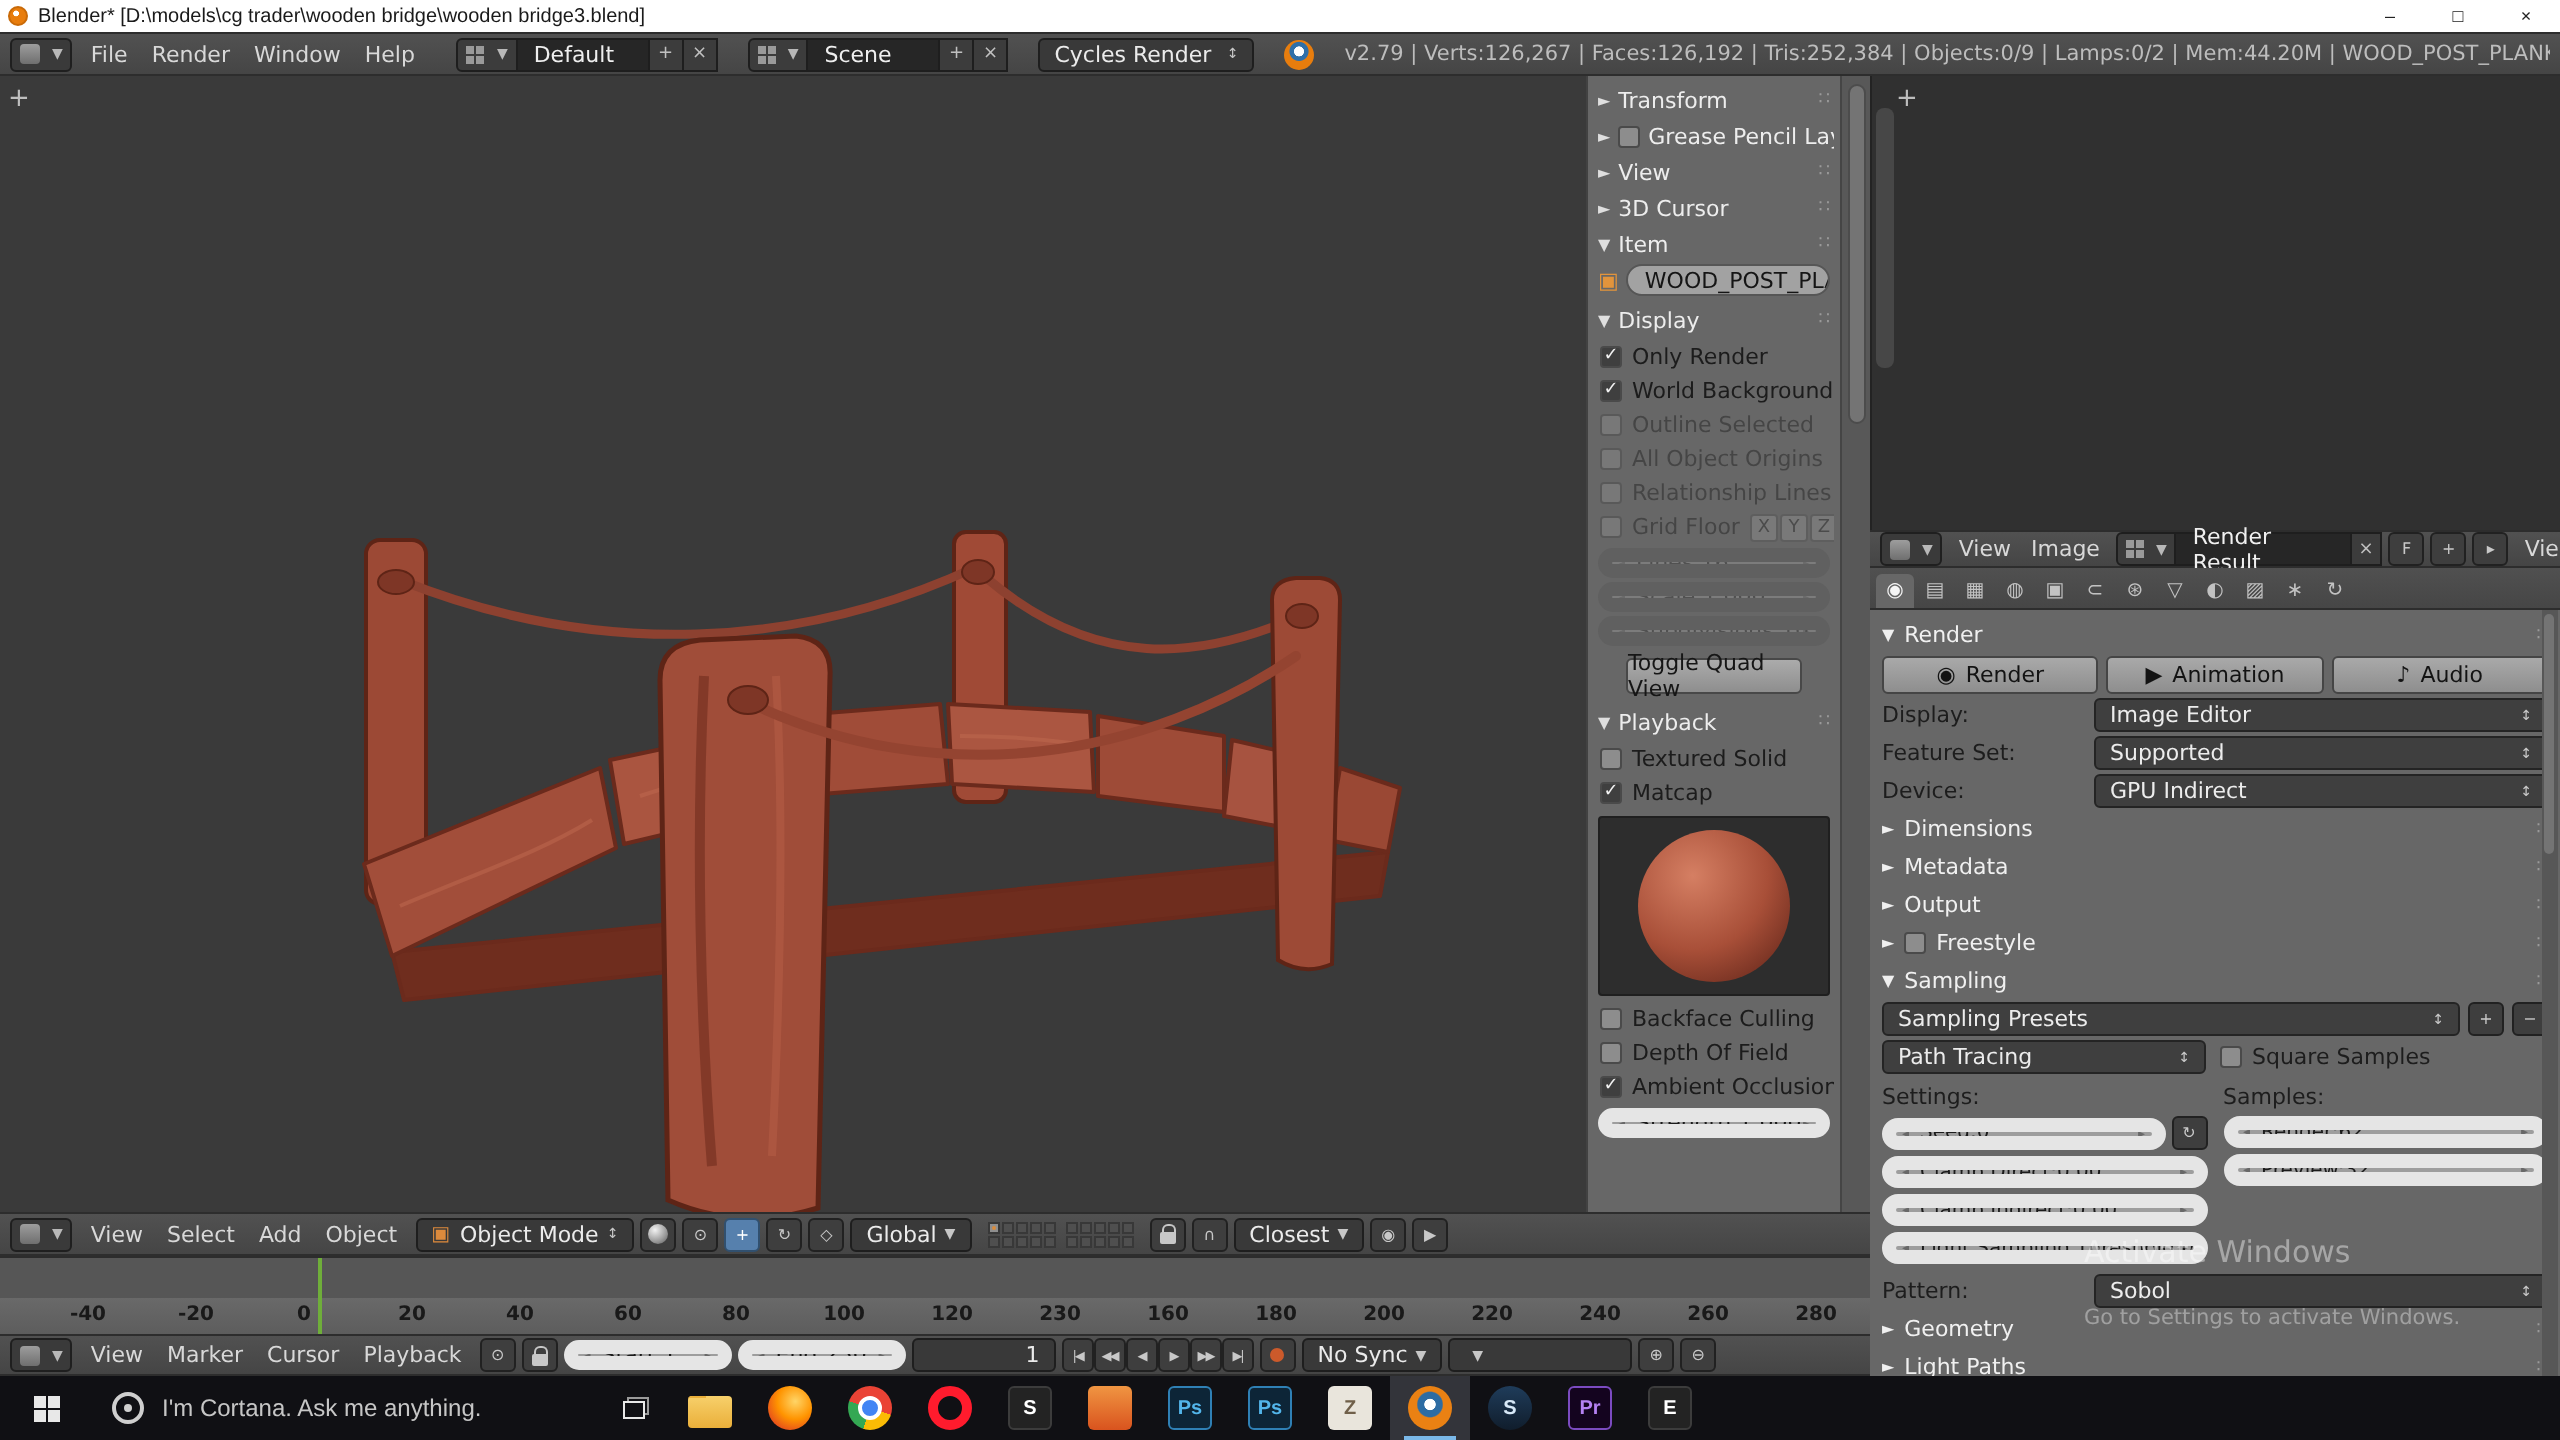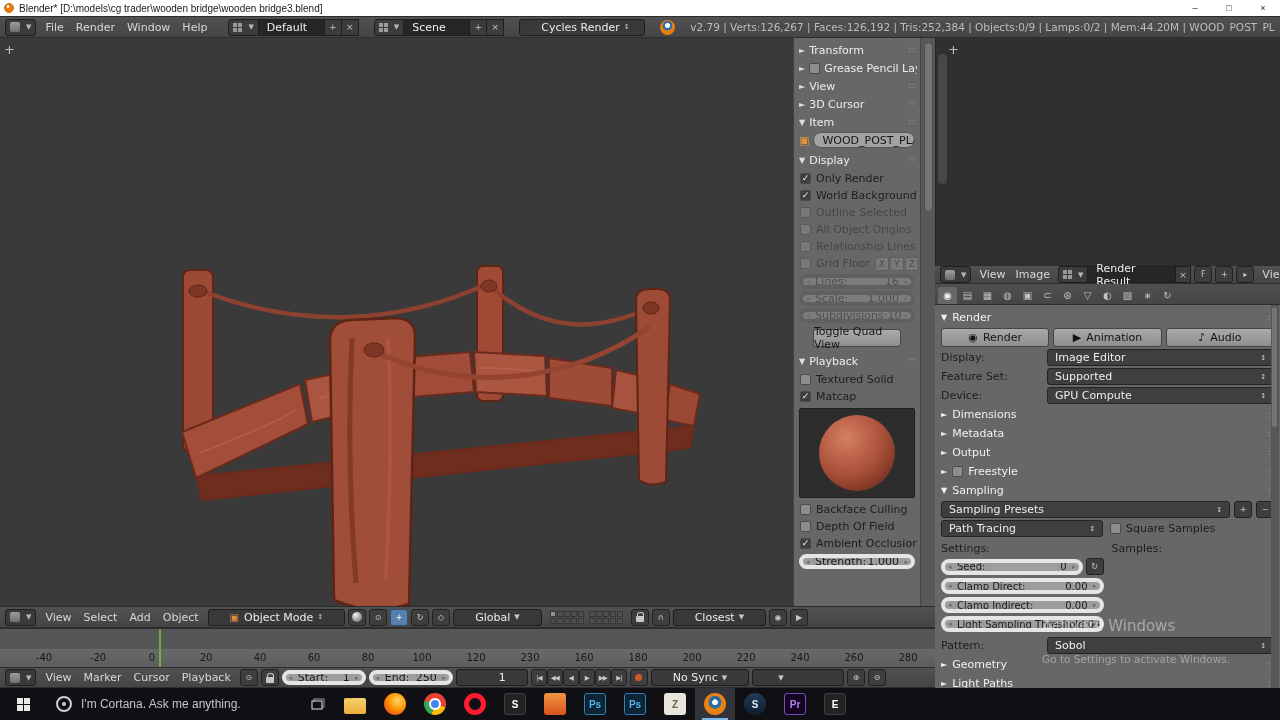--- a/index.html
+++ b/index.html
@@ -1,33 +1,33 @@
 <!DOCTYPE html>
 <html><head>
 <meta charset="utf-8">
 <style>
 *{margin:0;padding:0;box-sizing:border-box}
 html,body{width:1280px;height:720px;overflow:hidden;background:#000}
 #root{position:relative;width:1280px;height:720px;font-family:"DejaVu Sans",sans-serif;font-size:11px;background:#3b3b3b;overflow:hidden;color:#d8d8d8}
 .abs{position:absolute}
-b,i{font-style:normal;font-weight:normal}
+b,i{font-style:normal;font-weight:bold}
 .tiny{font-size:7px;opacity:.8;margin-left:4px}
 
 .titlebar{left:0;top:0;width:1280px;height:16px;background:#fff;display:flex;align-items:center;color:#1a1a1a;font-family:"Liberation Sans",sans-serif;font-size:10px}
 .tb-logo{width:10px;height:10px;flex:none;border-radius:50%;background:radial-gradient(circle at 38% 34%,#fff 0 18%,#e87d0d 22%);margin:0 5px 0 4px;border:1px solid #c96a08}
 .tb-title{white-space:nowrap}
 .tb-controls{margin-left:auto;display:flex}
 .tb-btn{width:34px;height:16px;display:flex;align-items:center;justify-content:center;font-size:9px;color:#222}
 
 .hdr{background:linear-gradient(#515151,#454545);border-top:1px solid #2d2d2d;border-bottom:1px solid #2d2d2d;display:flex;align-items:center;gap:3px;padding:0 5px;color:#d8d8d8}
 .menus{display:flex;align-items:center}
 .menu{padding:0 6px;white-space:nowrap}
 .edbtn{display:flex;align-items:center;background:#3a3a3a;border:1px solid #1f1f1f;border-radius:3px;height:17px;padding:0 4px;gap:2px}
 .edicon{width:10px;height:10px;background:linear-gradient(#9d9d9d,#6f6f6f);border-radius:2px}
-.dd{display:flex;align-items:center;background:#393939;border:1px solid #1e1e1e;border-radius:3px;height:17px;padding:0 21px;color:#ebebeb;white-space:nowrap}
+.dd{display:flex;align-items:center;background:#393939;border:1px solid #1e1e1e;border-radius:3px;height:17px;padding:0 7px;color:#ebebeb;white-space:nowrap}
 .mini{min-width:18px;height:17px;background:#3e3e3e;border:1px solid #212121;border-radius:3px;display:flex;align-items:center;justify-content:center;font-size:8px;color:#c8c8c8;padding:0 2px;flex:none}
 .mini.blue{background:#5680ad;border-color:#31506f;color:#fff}
 .combo{display:flex;align-items:center;height:17px}
 .c-btn{display:flex;align-items:center;background:#3c3c3c;border:1px solid #1e1e1e;border-radius:3px 0 0 3px;height:17px;padding:0 4px}
 .c-field{background:#262626;border:1px solid #1e1e1e;border-left:none;height:17px;display:flex;align-items:center;padding:0 8px;min-width:66px;color:#efefef}
 .c-sq{width:17px;height:17px;background:#3c3c3c;border:1px solid #1e1e1e;border-left:none;display:flex;align-items:center;justify-content:center;font-size:9px;color:#c0c0c0}
 .grid4{display:grid;grid-template-columns:4px 4px;grid-auto-rows:4px;gap:1px;margin-right:2px}
 .grid4 b{background:#9a9a9a}
 .stats{color:#bdbdbd;font-size:10.5px;margin-left:12px;white-space:nowrap;overflow:hidden}
 .blogo{width:15px;height:15px;flex:none;margin-left:12px;border-radius:50%;background:radial-gradient(circle at 50% 38%,#fdfdfd 0 20%,#2f6fa8 22% 38%,#e87d0d 42%)}
@@ -45,21 +45,21 @@
 .phdr .cbox{display:none}
 .phdr.haschk .cbox{display:flex}
 .crow{display:flex;align-items:center;gap:5px;height:17px;padding:0 3px;white-space:nowrap;overflow:hidden}
 .crow.disabled{opacity:.45}
 .cbox{width:11px;height:11px;flex:none;border-radius:2px;background:#8d8d8d;border:1px solid #4a4a4a;display:flex;align-items:center;justify-content:center}
 .cbox .ck{display:none;color:#f2f2f2;font-size:9px;line-height:1}
 .checked .cbox{background:#3f3f3f}
 .checked .cbox .ck{display:block}
 .axisbtn{width:14px;height:14px;background:#909090;border:1px solid #555;border-radius:2px;display:flex;align-items:center;justify-content:center;font-size:9px;color:#2a2a2a;flex:none}
 .gf-axes{margin-left:auto;display:flex;gap:1px}
-.nf{position:relative;height:15px;border-radius:8px;background:#9d9d9d;border:4px solid #e5e5e5;display:flex;align-items:center;justify-content:space-between;padding:0 12px;color:#1b1b1b;white-space:nowrap;overflow:hidden}
+.nf{position:relative;height:15px;border-radius:8px;background:#9d9d9d;border:7px solid #e5e5e5;display:flex;align-items:center;padding:0 12px;color:#1b1b1b;white-space:nowrap;overflow:hidden}
 .nf::before{content:"◂";position:absolute;left:3px;top:50%;transform:translateY(-50%);font-size:7px;opacity:.4}
 .nf::after{content:"▸";position:absolute;right:3px;top:50%;transform:translateY(-50%);font-size:7px;opacity:.4}
 .nf.disabled{background:#7c7c7c;color:#515151;border-color:#606060}
 .np-sliders .nf{margin:2px 2px}
 .npbtn{height:18px;margin:6px 16px;background:linear-gradient(#ababab,#8e8e8e);border:1px solid #484848;border-radius:3px;display:flex;align-items:center;justify-content:center;color:#161616}
 .name-row{display:flex;align-items:center;gap:4px;margin:2px 2px 4px}
 .obj-icon{color:#e2943c;font-size:11px}
 .tfield{flex:1;height:16px;background:#a2a2a2;border:1px solid #565656;border-radius:8px;display:flex;align-items:center;padding:0 8px;color:#151515;white-space:nowrap;overflow:hidden}
 .matcap-well{height:90px;margin:3px 2px;background:#2d2d2d;border:1px solid #1f1f1f;border-radius:2px;display:flex;align-items:center;justify-content:center}
 .matcap-sphere{width:76px;height:76px;border-radius:50%;background:radial-gradient(circle at 36% 30%,#d57f63,#a84f38 52%,#5e2318 96%)}
@@ -628,21 +628,21 @@
           <span class="plabel">Feature Set:</span>
           <span class="pdd">
             <span>Supported</span>
             <span class="tiny">↕</span>
           </span>
         </div>
 
         <div class="prow">
           <span class="plabel">Device:</span>
           <span class="pdd">
-            <span>GPU Compute</span>
+            <span>GPU Indirect</span>
             <span class="tiny">↕</span>
           </span>
         </div>
       </div>
     <div>
 
         <div class="phead">
           <span class="arr">►</span>
           <span>Dimensions</span>
           <span class="grip">∷</span>
@@ -722,20 +722,32 @@
               <span class="nf">
                 <span>Light Sampling Threshold:</span>
                 <span>0.01</span>
               </span>
 
             </div>
           </div>
       </div>
       <div class="col">
         <div class="collbl">Samples:</div>
+        <div>
+
+            <div class="nf" style="margin-bottom:3px">
+              <span>Render:</span>
+              <span>62</span>
+            </div>
+
+            <div class="nf" style="margin-bottom:3px">
+              <span>Preview:</span>
+              <span>32</span>
+            </div>
+          </div>
       </div>
     </div>
     <div class="prow">
       <span class="plabel">Pattern:</span>
       <span class="pdd">
         <span>Sobol</span>
         <span class="tiny">↕</span>
       </span>
     </div>
     <div>

